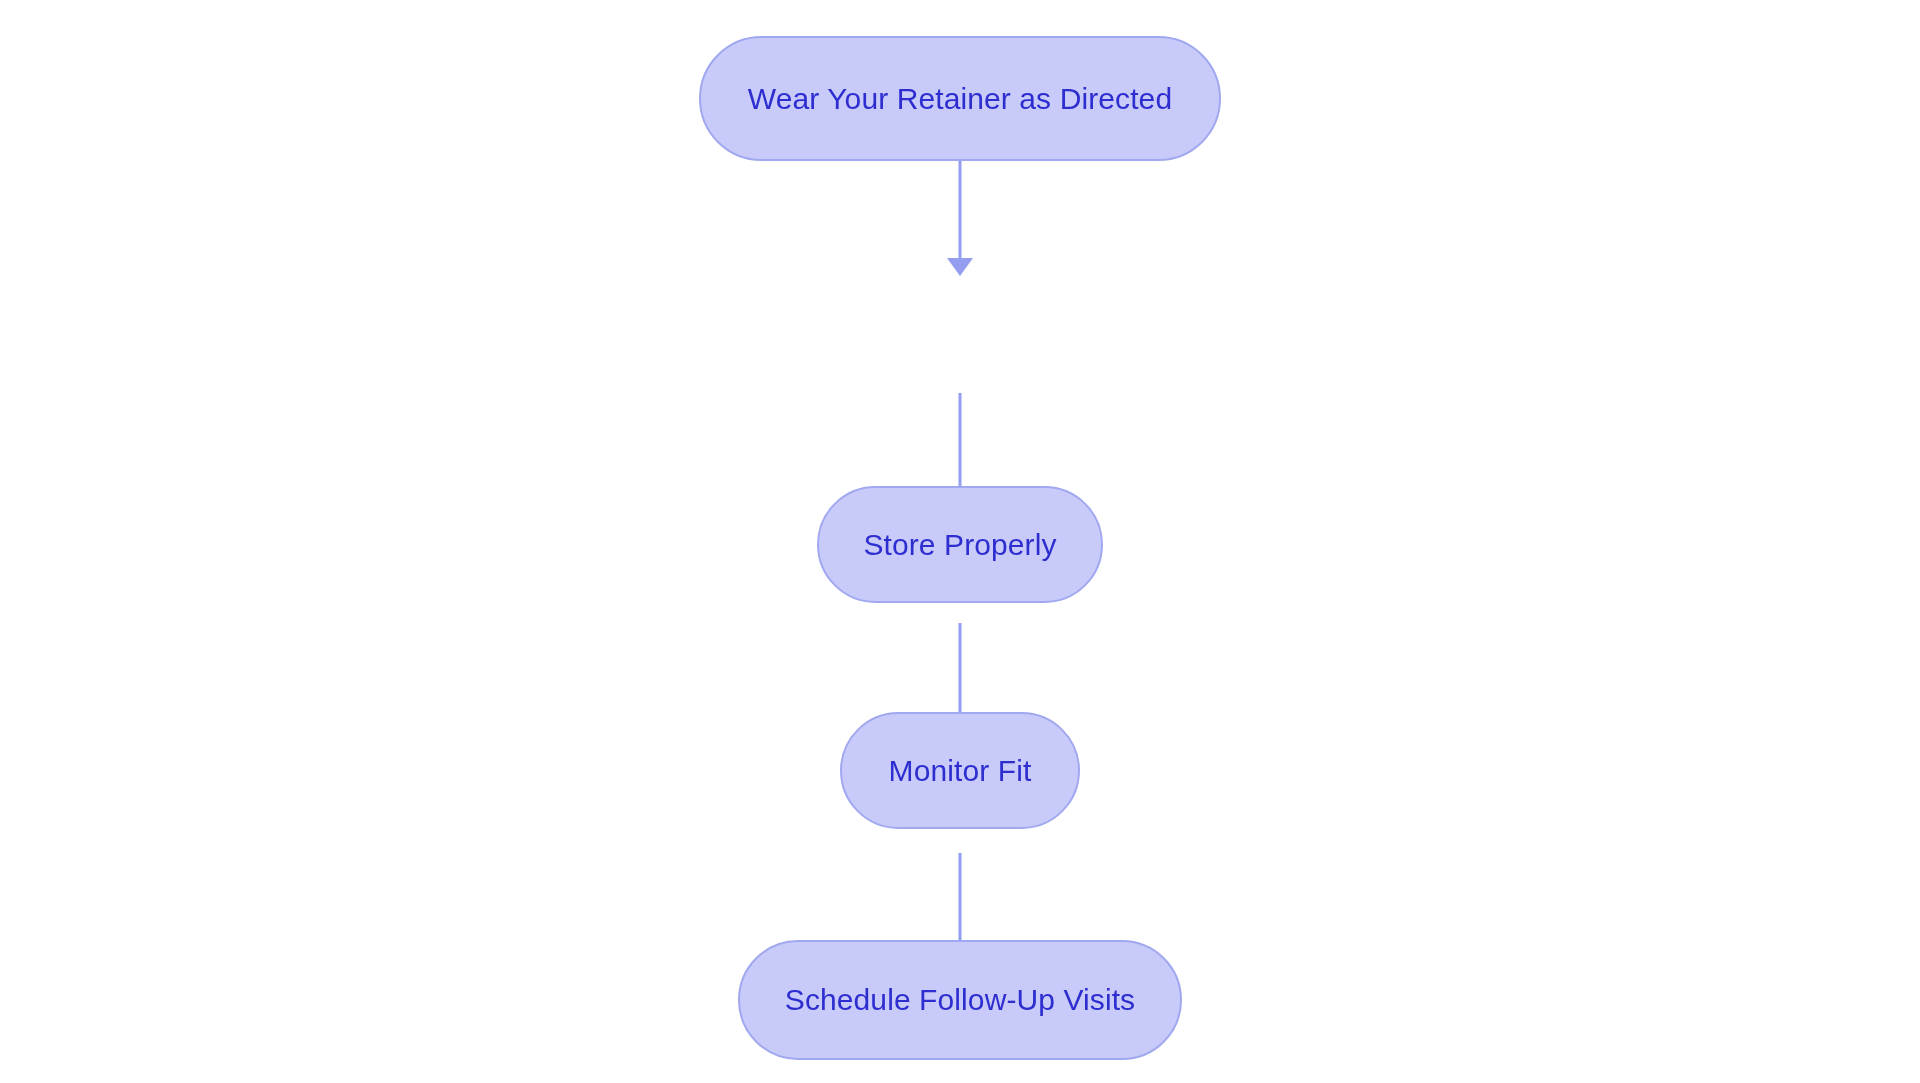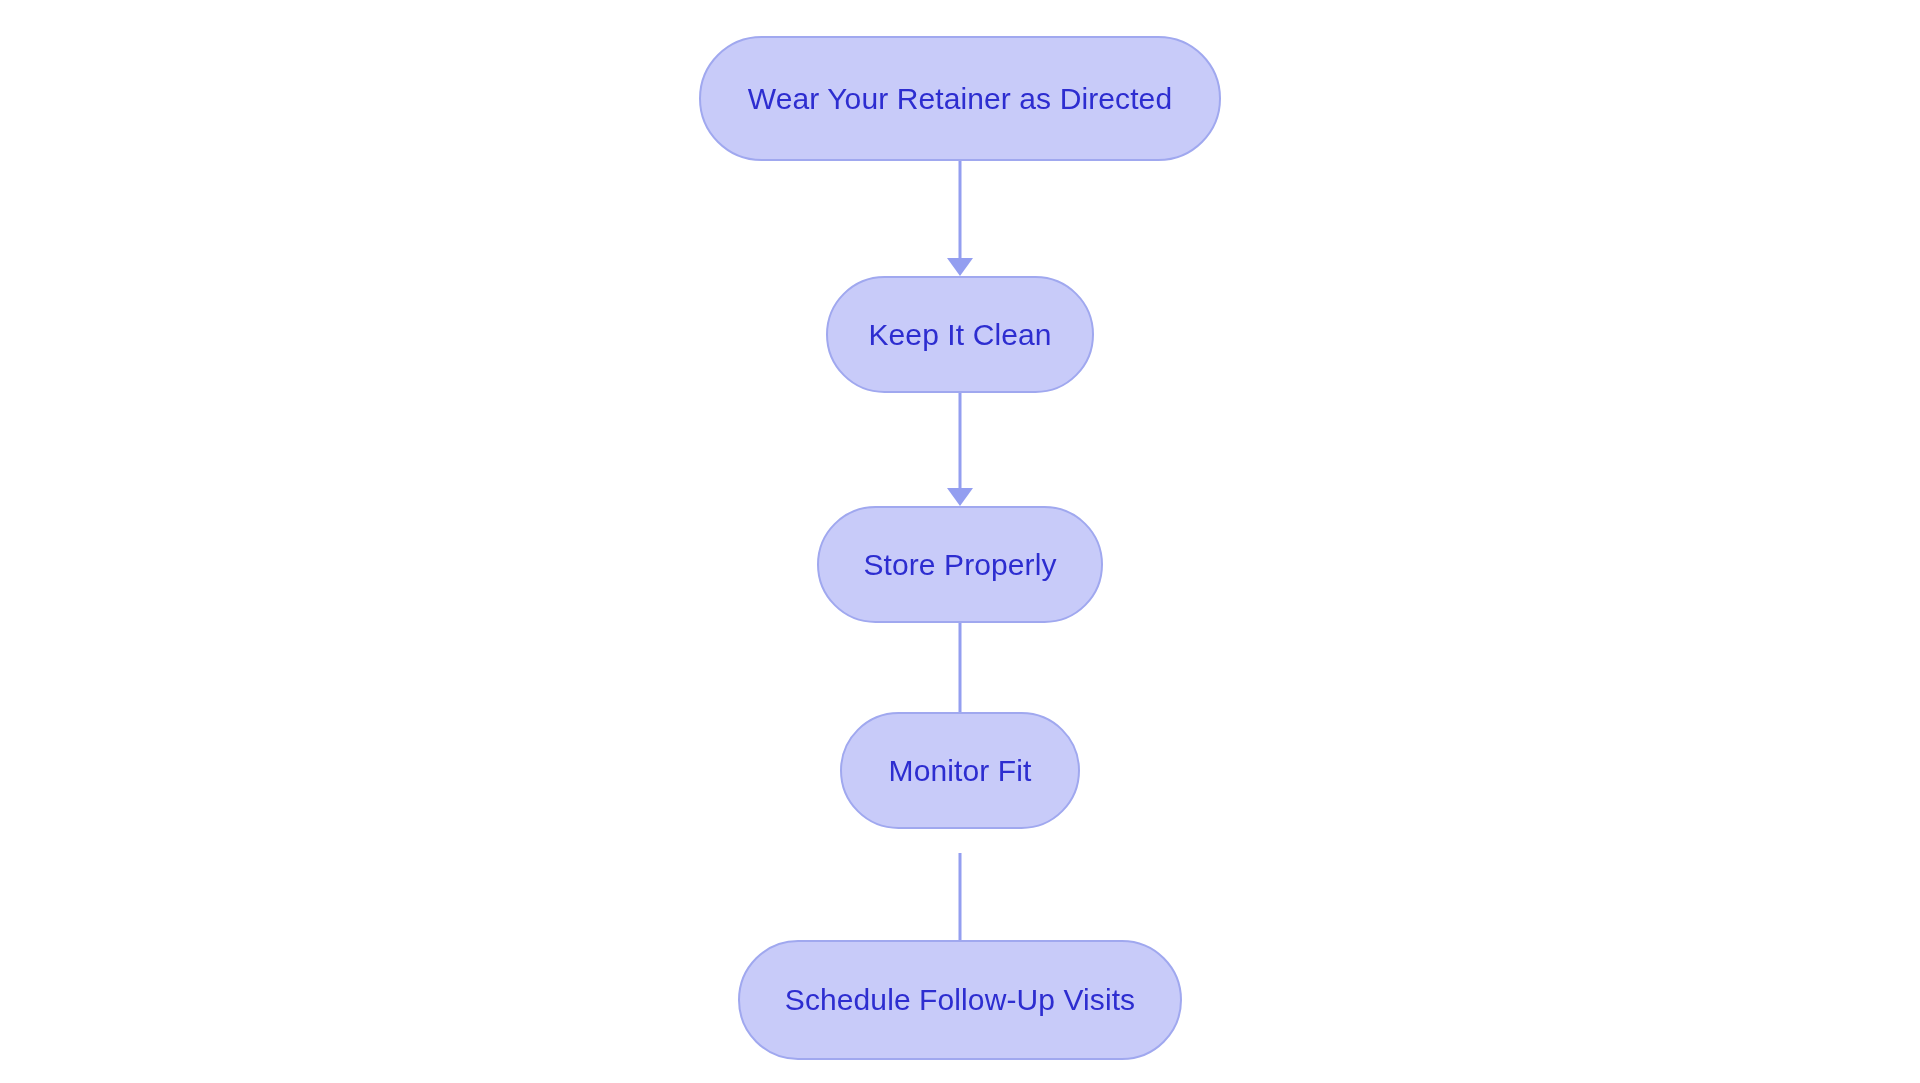--- a/index.html
+++ b/index.html
@@ -81,30 +81,27 @@
 
   <div class="flow-node" style="top:12px; width:522px; height:125px;">
     <span class="node-label">Wear Your Retainer as Directed</span>
   </div>
 
   <div class="flow-edge" style="top:137px; height:115px;">
     <div class="edge-line" style="height:99px;"></div>
     <div class="edge-arrowhead"></div>
   </div>
 
-  <div class="flow-node" style="top:252px; width:268px; height:117px;">
-    <span class="node-label">Keep It Clean</span>
-  </div>
 
   <div class="flow-edge" style="top:369px; height:113px;">
     <div class="edge-line" style="height:97px;"></div>
     <div class="edge-arrowhead"></div>
   </div>
 
-  <div class="flow-node" style="top:482px; width:286px; height:117px;">
+  <div class="flow-node" style="top:462px; width:286px; height:117px;">
     <span class="node-label">Store Properly</span>
   </div>
 
   <div class="flow-edge" style="top:599px; height:113px;">
     <div class="edge-line" style="height:97px;"></div>
     <div class="edge-arrowhead"></div>
   </div>
 
   <div class="flow-node" style="top:688px; width:240px; height:117px;">
     <span class="node-label">Monitor Fit</span>

